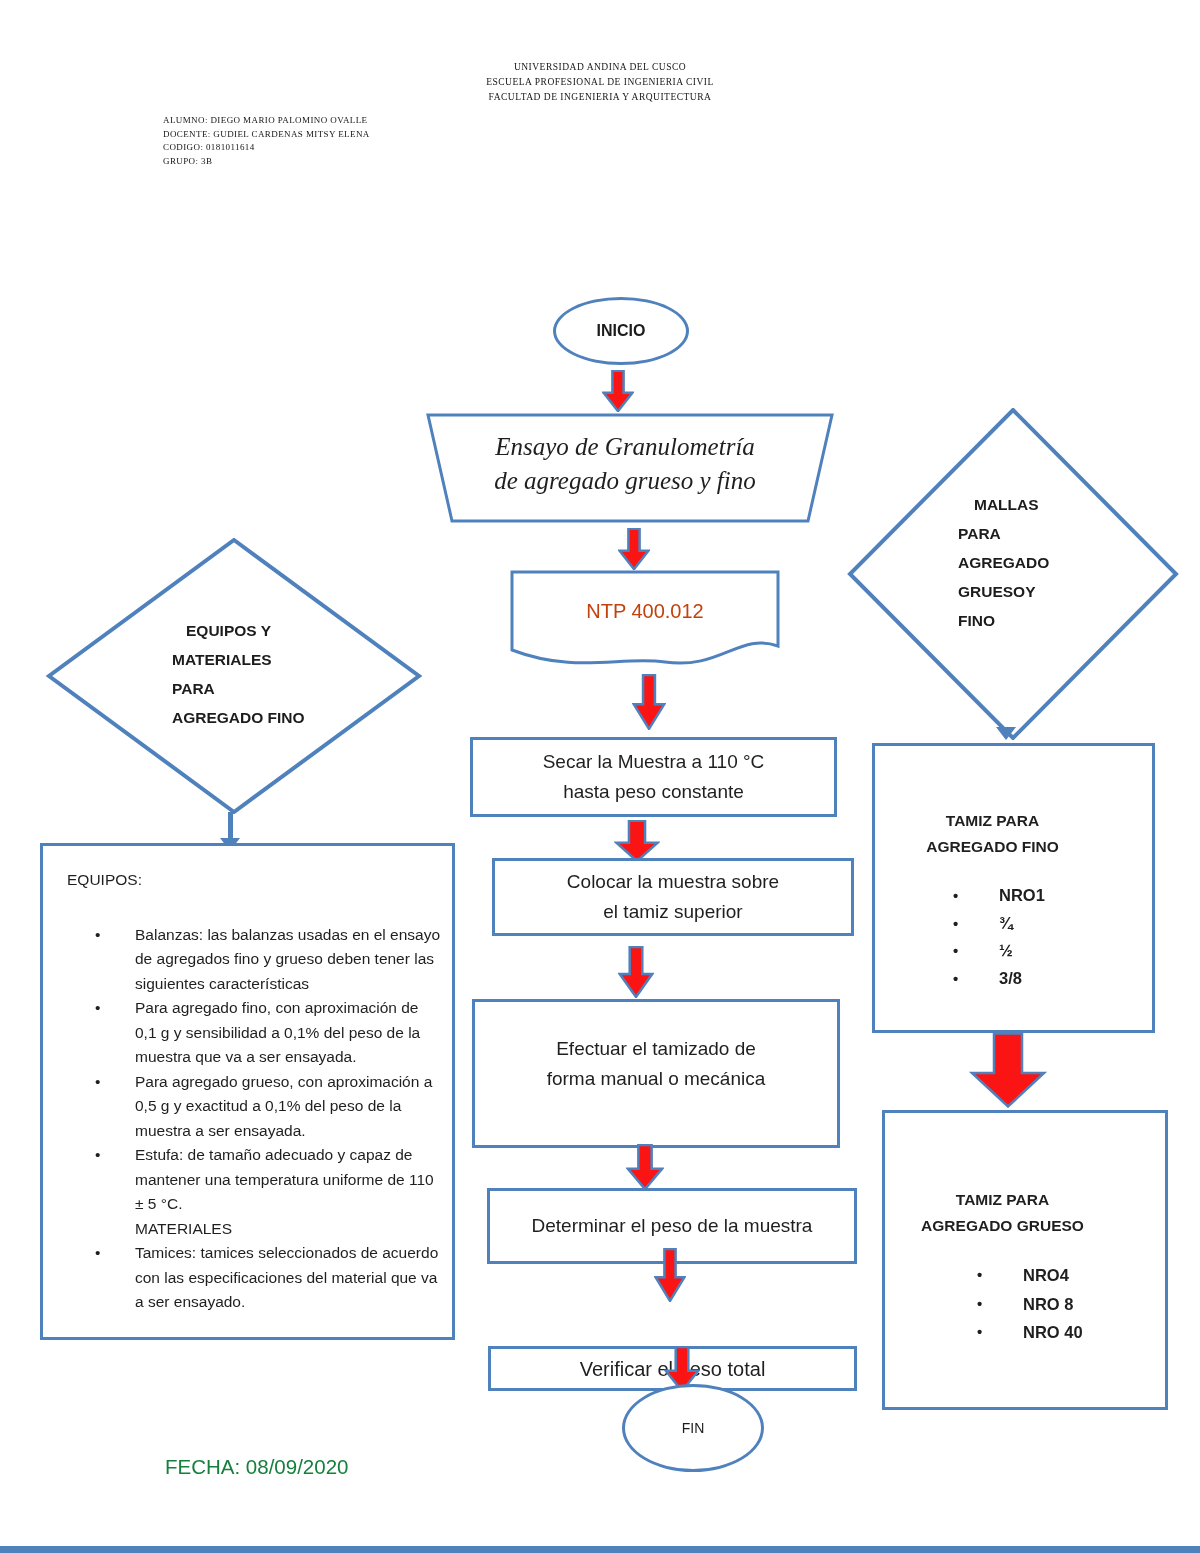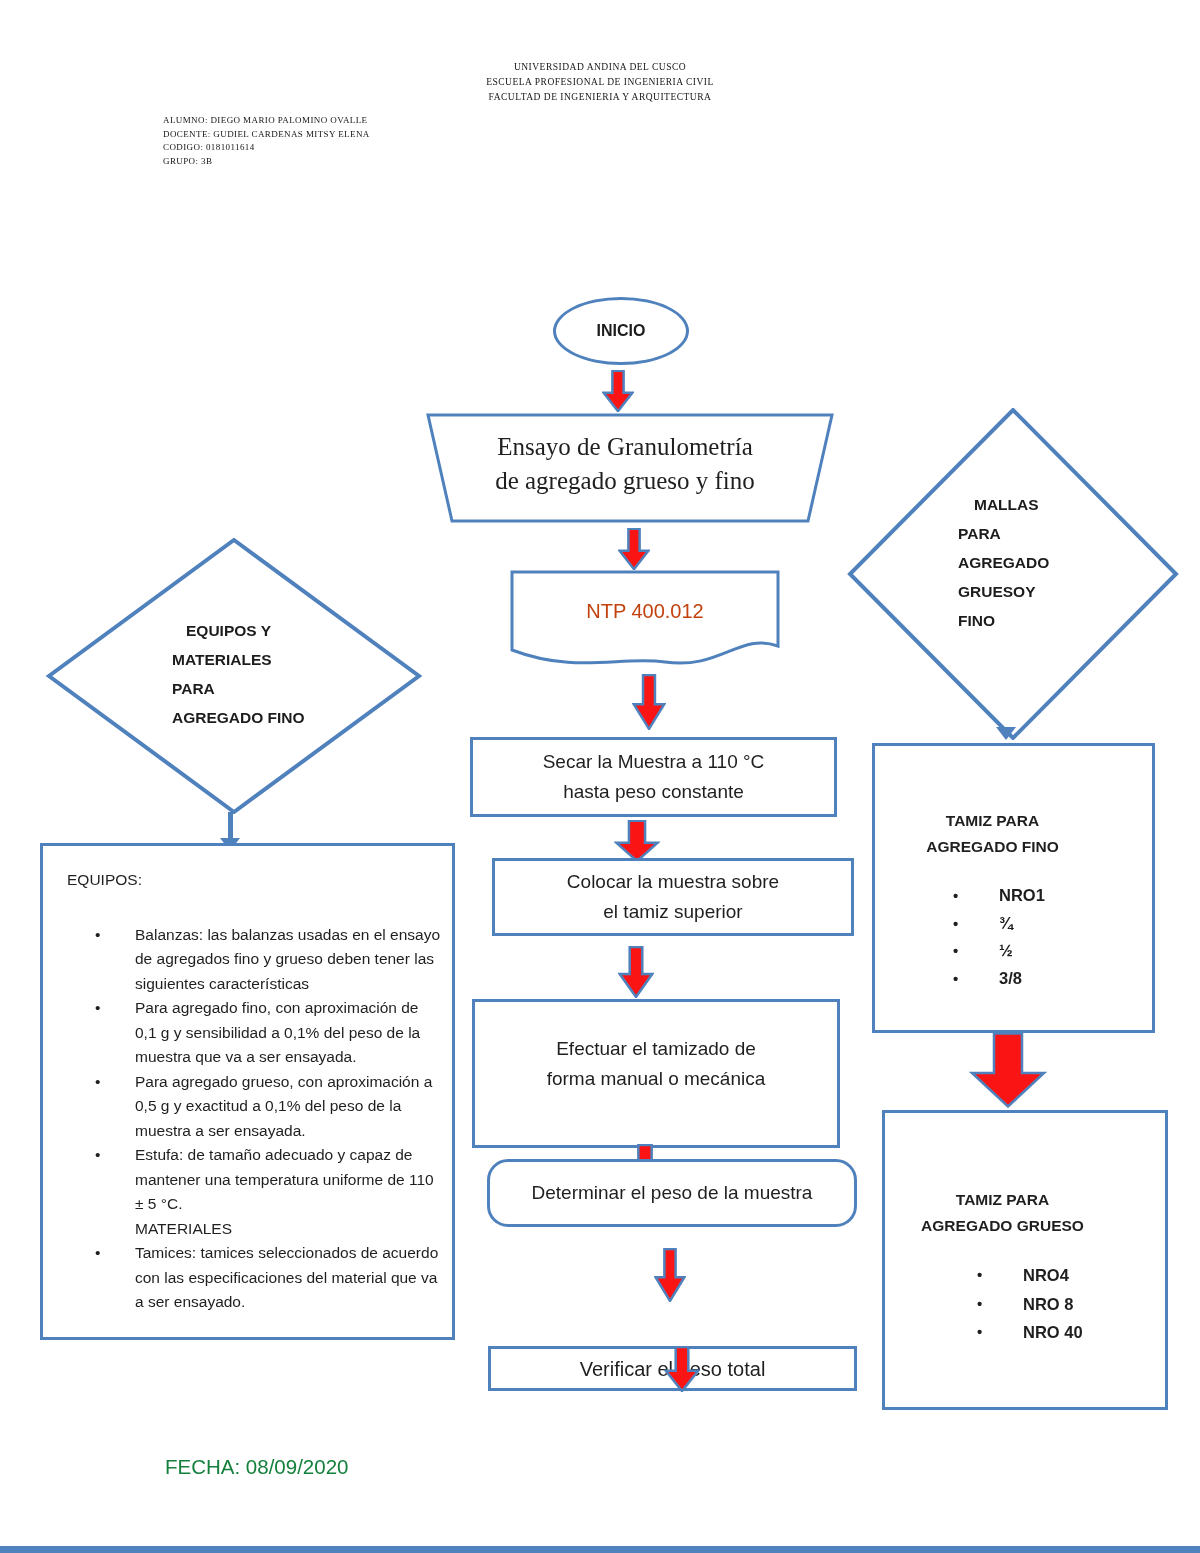--- a/index.html
+++ b/index.html
@@ -18,31 +18,31 @@
   #inicio-oval{left:553px;top:297px;width:130px;height:62px;font-weight:bold;font-size:16px;}
   #fin-oval{left:622px;top:1384px;width:136px;height:82px;font-size:14px;}
 
   
   .box{position:absolute;border:3px solid var(--b);background:#fff;box-sizing:border-box;
        display:flex;flex-direction:column;align-items:center;justify-content:center;
        text-align:center;font-size:19px;line-height:30px;color:#1f1f1f;}
   #box-secar{left:470px;top:737px;width:367px;height:80px;}
   #box-colocar{left:492px;top:858px;width:362px;height:78px;}
   #box-efectuar{left:472px;top:999px;width:368px;height:149px;justify-content:flex-start;padding-top:32px;}
-  #box-determinar{left:487px;top:1159px;width:370px;height:68px;border-radius:21px;}
+  #box-determinar{left:487px;top:1188px;width:370px;height:76px;}
   #box-verificar{left:488px;top:1303px;width:369px;height:45px;font-size:20px;margin-top:43px;}
 
   
   .shape{position:absolute;}
   .shape svg{display:block;}
   .outline{fill:#ffffff;stroke:var(--b);stroke-width:3;vector-effect:non-scaling-stroke;}
   .outline-thick{fill:#ffffff;stroke:var(--b);stroke-width:4;vector-effect:non-scaling-stroke;}
 
   #trapezoid-text{position:absolute;left:420px;top:430px;width:410px;text-align:center;
-      font-family:"Liberation Serif",serif;font-size:25px;line-height:34px;color:#1f1f1f;}
+      font-family:"Liberation Serif",serif;font-size:25px;line-height:34px;color:#1f1f1f;font-style:italic;}
   #document-text{position:absolute;left:505px;top:600px;width:280px;text-align:center;font-size:20px;color:#c2410c;}
 
   
   .arrow{position:absolute;}
   .blk{fill:#fb1414;stroke:var(--b);stroke-width:2.5;vector-effect:non-scaling-stroke;stroke-linejoin:miter;}
 
   
   #equipos-diamond-text{position:absolute;left:172px;top:616px;font-weight:bold;font-size:15.5px;line-height:29px;}
   #equipos-diamond-text .ind{padding-left:14px;}
   
@@ -179,20 +179,23 @@
   <div id="box-verificar" class="box">
     <div>Verificar el peso total</div>
   </div>
 
   <div class="arrow" style="left:664px;top:1346px;">
     <svg width="36" height="46" viewBox="0 0 40 50" preserveAspectRatio="none">
         <path class="blk" d="M13 1 H27 V27 H38 L20 49 L2 27 H13 Z"></path>
       </svg>
   </div>
 
+  <div id="fin-oval" class="oval">
+    <span>FIN</span>
+  </div>
 
   <div class="shape" style="left:45px;top:538px;">
     <svg width="378" height="276" viewBox="0 0 378 276">
         <polygon class="outline-thick" points="189,2 374,138 189,274 4,138"></polygon>
       </svg>
   </div>
   <div id="equipos-diamond-text">
     <div class="ind">EQUIPOS Y</div>
     <div>MATERIALES</div>
     <div>PARA</div>

